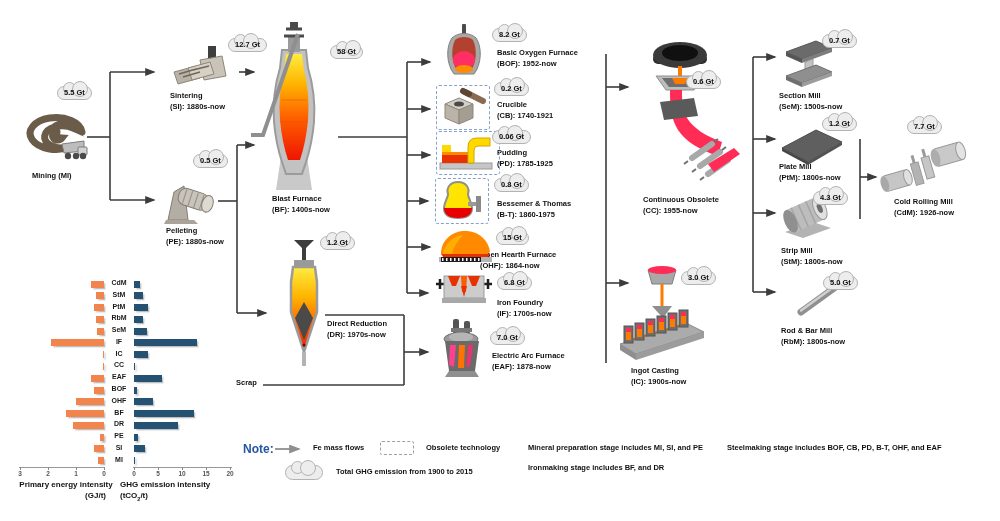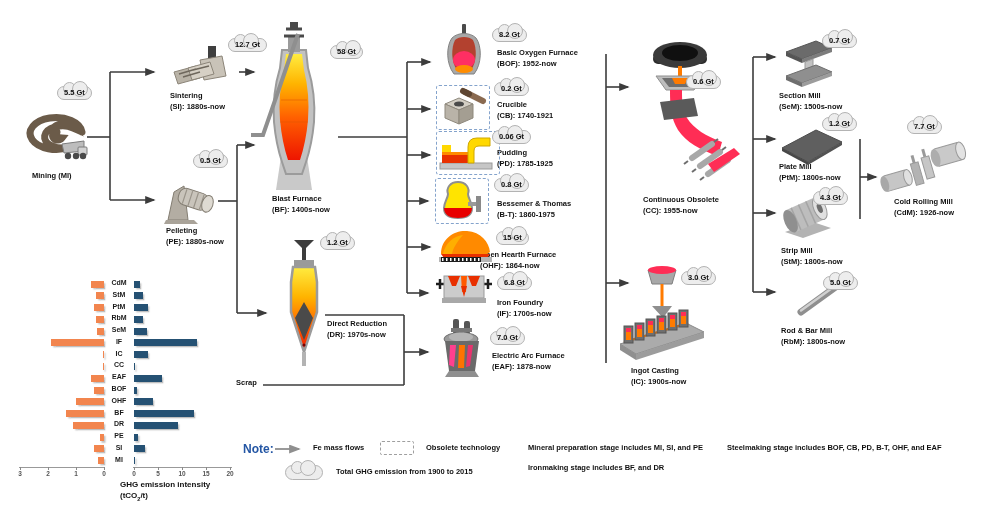--- a/index.html
+++ b/index.html
@@ -482,20 +482,24 @@
       <div class="tick" style="left: 158px;"></div>
       <div class="ticklbl" style="left: 158px;">5</div>
       <div class="tick" style="left: 182px;"></div>
       <div class="ticklbl" style="left: 182px;">10</div>
       <div class="tick" style="left: 206px;"></div>
       <div class="ticklbl" style="left: 206px;">15</div>
       <div class="tick" style="left: 230px;"></div>
       <div class="ticklbl" style="left: 230px;">20</div>
     </div>
 
+  <div class="axis-title" style="left:2px;top:479px;width:128px;text-align:center">
+    <div>Primary energy intensity</div>
+    <div style="text-align:right;padding-right:24px">(GJ/t)</div>
+  </div>
   <div class="axis-title" style="left:120px;top:479px;width:120px">
     <div>GHG emission intensity</div>
     <div><span>(tCO</span><sub>2</sub><span>/t)</span></div>
   </div>
 
   <div class="note-head" style="left:243px;top:442px;color:#2456a4">Note:</div>
   <svg class="abs" style="left:274px;top:444px" width="34" height="10">
     <defs>
         <marker id="ah2" markerWidth="8" markerHeight="8" refX="5.5" refY="2.5" orient="auto">
       <path d="M0 0 L6.5 2.5 L0 5 Z" fill="#8f8f8f"></path>

